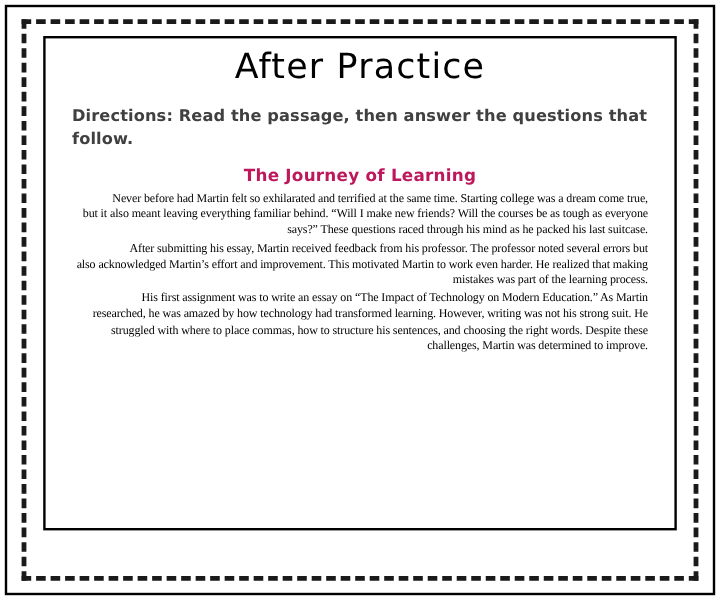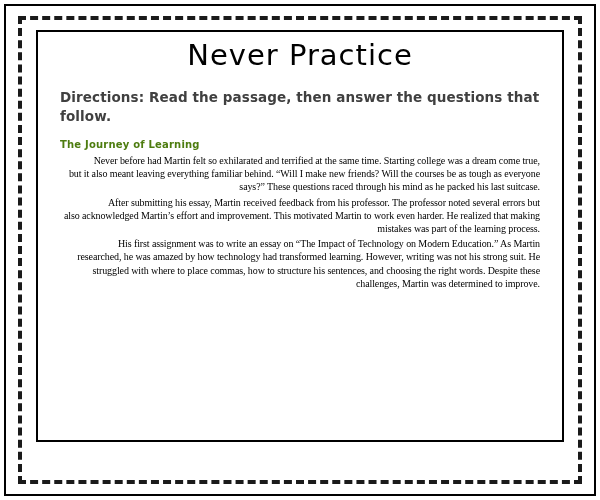--- a/index.html
+++ b/index.html
@@ -73,24 +73,25 @@
     font-family: "DejaVu Sans", sans-serif;
     font-size: 13.5px;
     font-weight: bold;
     color: #404040;
     line-height: 1.45;
     margin: 0 0 12px 0;
     letter-spacing: 0.1px;
   }
 
   .passage-title {
+    text-align: center;
     font-family: "DejaVu Sans", sans-serif;
-    font-size: 10px;
+    font-size: 14px;
     font-weight: bold;
-    color: #4d7c0f;
+    color: #be185d;
     margin: 0 0 4px 0;
     letter-spacing: 0.2px;
   }
 
   .passage p {
     font-family: Liberation Serif, serif;
     font-size: 10px;
     color: #000000;
     line-height: 1.32;
     margin: 0 0 2px 0;
@@ -105,21 +106,21 @@
 </style>
 </head>
 <body>
 
 <div class="page">
   <div class="outer-frame"></div>
   <div class="dashed-frame"></div>
 
   <div class="content-frame">
 
-    <h1 class="worksheet-title">Never Practice</h1>
+    <h1 class="worksheet-title">After Practice</h1>
 
     <p class="directions">Directions: Read the passage, then answer the questions that follow.</p>
 
     <h2 class="passage-title">The Journey of Learning</h2>
 
     <div class="passage">
       <p>Never before had Martin felt so exhilarated and terrified at the same time. Starting college was a dream come true, but it also meant leaving everything familiar behind. “Will I make new friends? Will the courses be as tough as everyone says?” These questions raced through his mind as he packed his last suitcase.</p>
       <p>After submitting his essay, Martin received feedback from his professor. The professor noted several errors but also acknowledged Martin’s effort and improvement. This motivated Martin to work even harder. He realized that making mistakes was part of the learning process.</p>
       <p>His first assignment was to write an essay on “The Impact of Technology on Modern Education.” As Martin researched, he was amazed by how technology had transformed learning. However, writing was not his strong suit. He struggled with where to place commas, how to structure his sentences, and choosing the right words. Despite these challenges, Martin was determined to improve.</p>
     </div>

